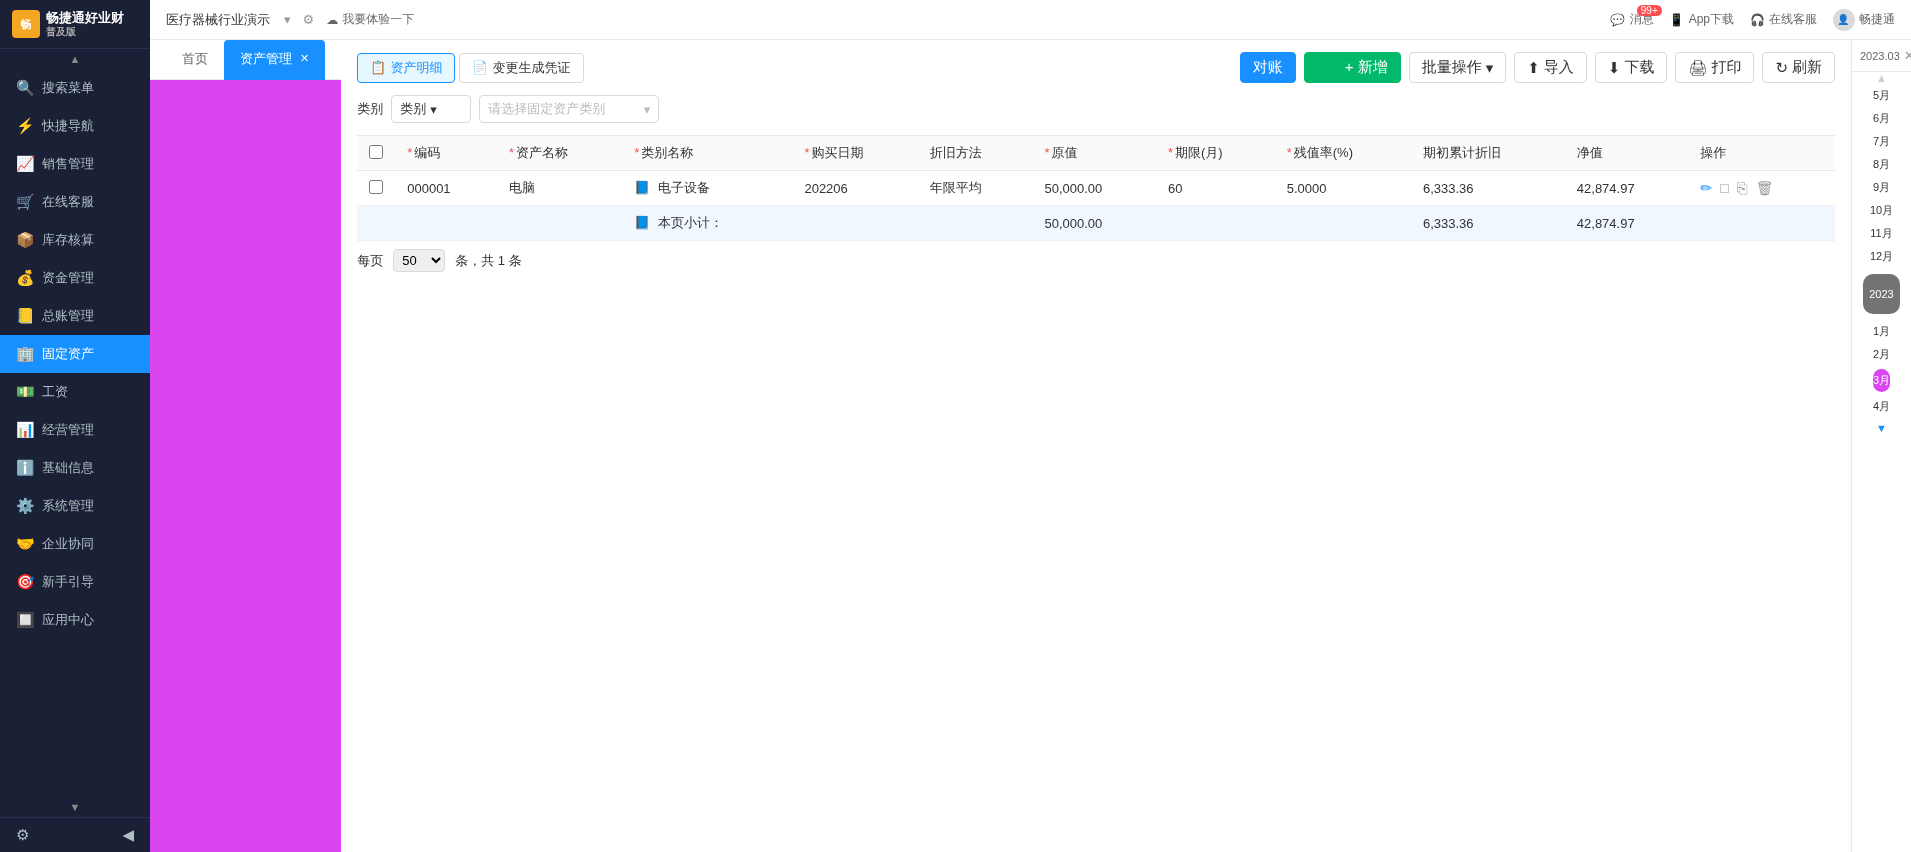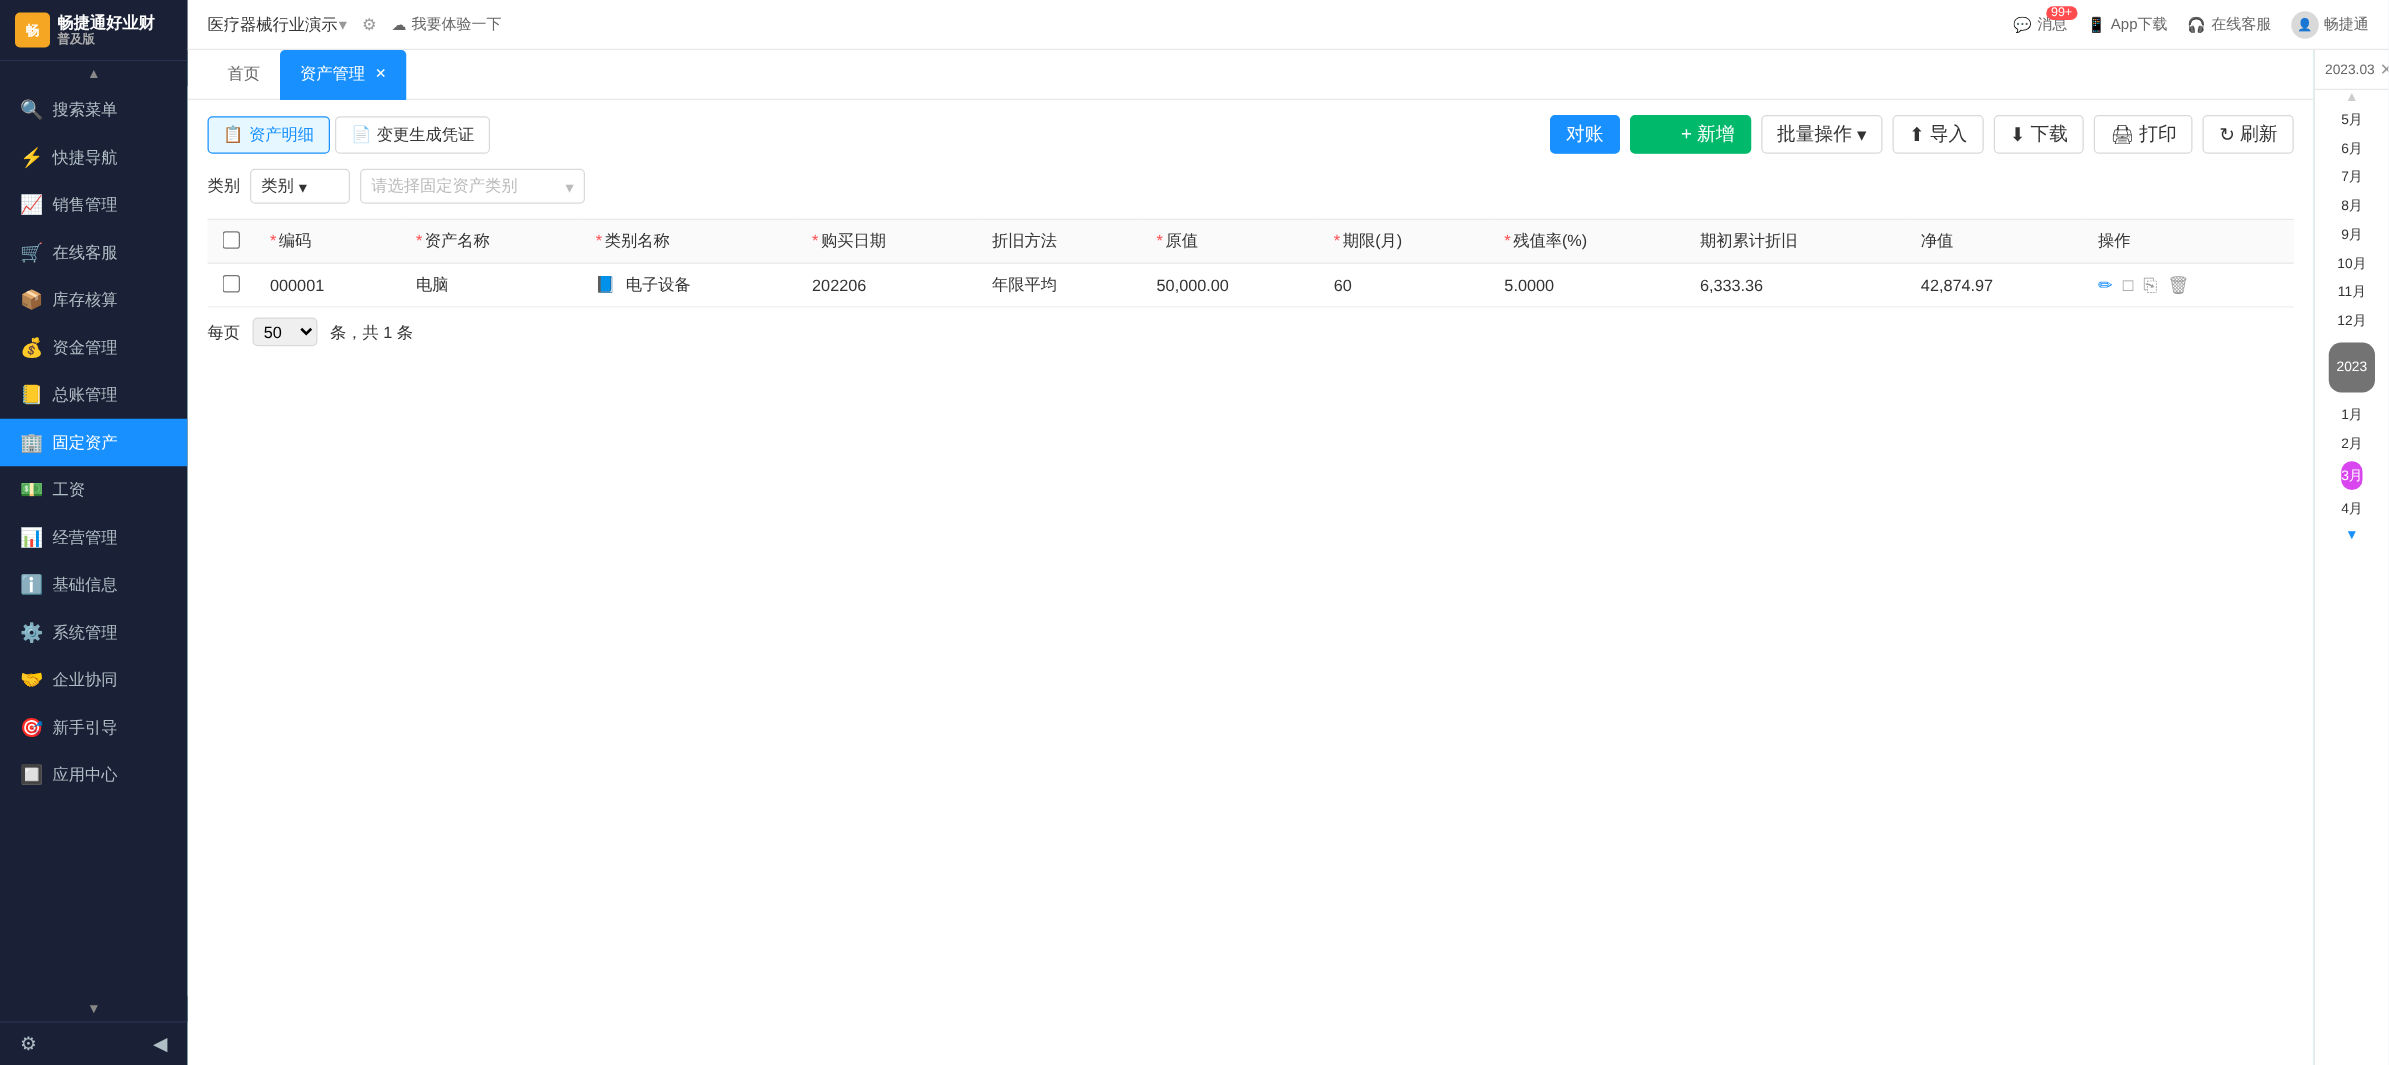--- a/index.html
+++ b/index.html
@@ -65,44 +65,44 @@
     
     .topbar {
       height: 40px;
       background: #fff;
       border-bottom: 1px solid #e8e8e8;
       display: flex; align-items: center; justify-content: space-between;
       padding: 0 16px;
       flex-shrink: 0;
     }
     .topbar-left { display: flex; align-items: center; gap: 12px; }
-    .topbar-company { font-size: 13px; color: #333; display: flex; align-items: center; gap: 1px; }
+    .topbar-company { font-size: 13px; color: #333; display: flex; align-items: center; gap: 14px; }
     .topbar-company-arrow { color: #999; }
     .topbar-gear { color: #999; cursor: pointer; }
     .topbar-experience { display: flex; align-items: center; gap: 4px; color: #666; font-size: 12px; }
     .topbar-right { display: flex; align-items: center; gap: 16px; }
     .topbar-msg { position: relative; display: flex; align-items: center; gap: 4px; color: #666; font-size: 12px; cursor: pointer; }
     .badge { background: #ff4d4f; color: #fff; font-size: 10px; border-radius: 8px; padding: 0 4px; position: absolute; top: -6px; right: -8px; }
     .topbar-action { display: flex; align-items: center; gap: 4px; color: #666; font-size: 12px; cursor: pointer; }
     .topbar-user { display: flex; align-items: center; gap: 4px; color: #666; font-size: 12px; cursor: pointer; }
     .topbar-avatar { width: 22px; height: 22px; border-radius: 50%; background: #d9d9d9; display: flex; align-items: center; justify-content: center; font-size: 10px; color: #666; }
 
     
     .content-wrapper {
       flex: 1;
       display: flex;
       overflow: hidden;
     }
 
     .content {
       flex: 1;
       display: flex;
-      flex-direction: column;
+      flex-direction: row;
       overflow: hidden;
-      background: #5eead4;
+      background: #d946ef;
     }
 
     
     .tab-bar {
       background: #fff;
       border-bottom: 1px solid #e8e8e8;
       display: flex; align-items: center;
       padding: 0 16px;
       flex-shrink: 0;
       height: 40px;
@@ -526,20 +526,37 @@
               <td>
                 <div class="action-icons">
                   <span class="action-icon">✏</span>
                   <span class="action-icon" style="color:#999;">□</span>
                   <span class="action-icon" style="color:#999;">⎘</span>
                   <span class="action-icon" style="color:#999;">🗑</span>
                 </div>
               </td>
             </tr>
 
+            <tr class="subtotal-row">
+              <td></td>
+              <td></td>
+              <td></td>
+              <td>
+                <span style="color:#1890ff;margin-right:4px;">📘</span>
+                <span>本页小计：</span>
+              </td>
+              <td></td>
+              <td></td>
+              <td>50,000.00</td>
+              <td></td>
+              <td></td>
+              <td>6,333.36</td>
+              <td>42,874.97</td>
+              <td></td>
+            </tr>
           </tbody>
         </table>
 
         <div class="pagination">
           <span>每页</span>
           <select class="page-size-select">
             <option value="10">10</option>
             <option value="20">20</option>
             <option value="50" selected="">50</option>
             <option value="100">100</option>

